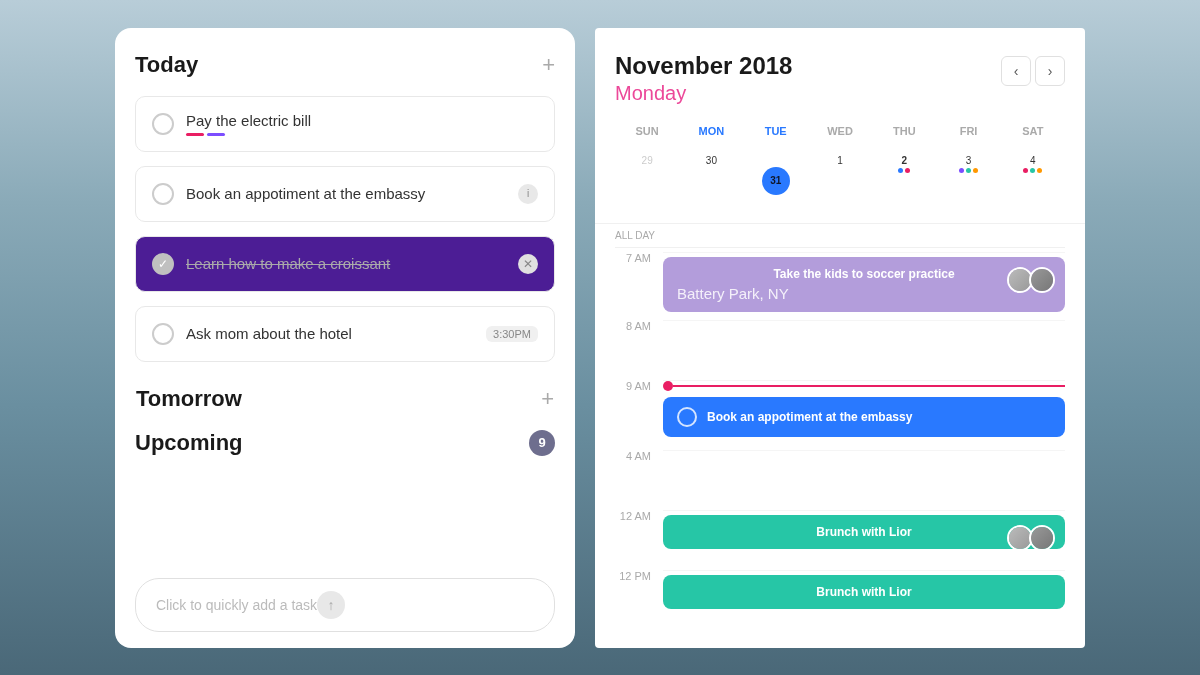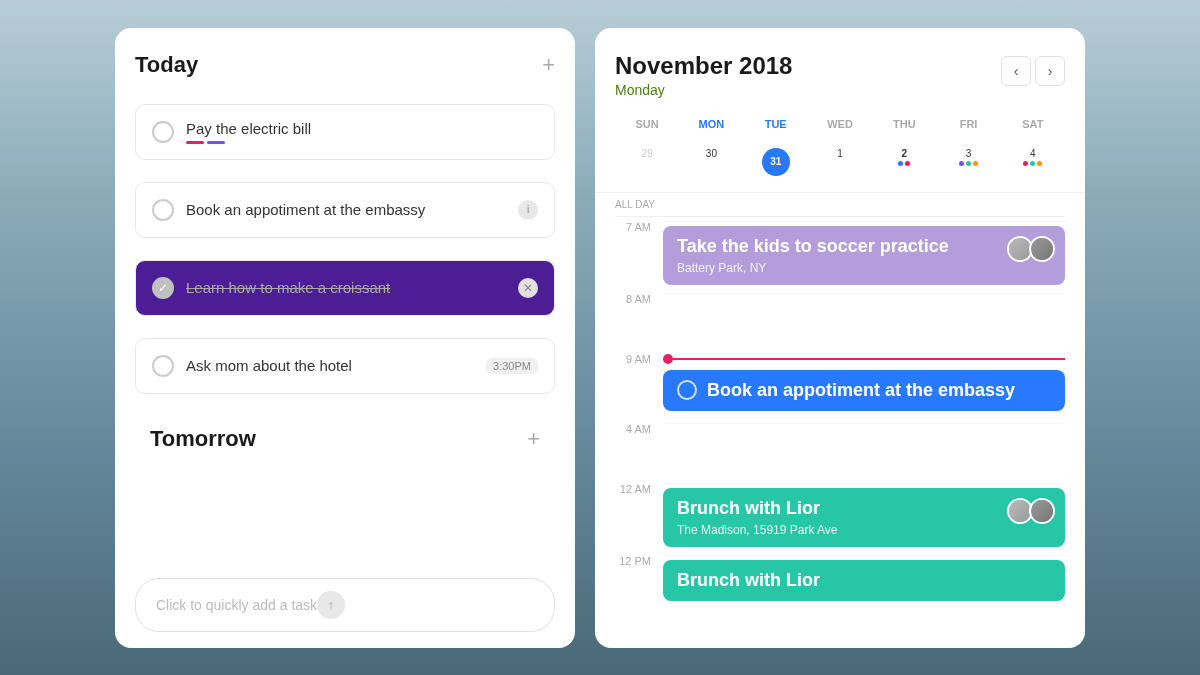--- a/index.html
+++ b/index.html
@@ -18,21 +18,21 @@
 
     
     .left-panel {
       background: #fff;
       border-radius: 16px;
       width: 460px;
       height: 620px;
       padding: 24px 20px 16px;
       display: flex;
       flex-direction: column;
-      gap: 12px;
+      gap: 4px;
       overflow: hidden;
     }
 
     .section-header {
       display: flex;
       align-items: center;
       justify-content: space-between;
       margin-bottom: 14px;
     }
 
@@ -149,21 +149,21 @@
       border-radius: 2px;
     }
 
     .task-content {
       display: flex;
       flex-direction: column;
       flex: 1;
     }
 
     .section-divider {
-      margin: 10px 15px 14px;
+      margin: 10px 1px 14px;
     }
 
     .upcoming-header {
       display: flex;
       align-items: center;
       justify-content: space-between;
       margin-bottom: 8px;
     }
 
     .badge-count {
@@ -199,21 +199,21 @@
       display: flex;
       align-items: center;
       justify-content: center;
       color: #aaa;
       font-size: 14px;
     }
 
     
     .right-panel {
       background: #fff;
-      border-radius: 16px;
+      border-radius: 4px;
       width: 490px;
       height: 620px;
       padding: 24px 20px 0;
       display: flex;
       flex-direction: column;
       overflow: hidden;
     }
 
     .cal-header {
       display: flex;
@@ -222,22 +222,22 @@
       margin-bottom: 16px;
     }
 
     .cal-title {
       font-size: 24px;
       font-weight: 800;
       color: #1a1a1a;
     }
 
     .cal-subtitle {
-      font-size: 14px;
-      color: #4d7c0f;
+      font-size: 20px;
+      color: #ec4899;
       margin-top: 2px;
     }
 
     .cal-nav {
       display: flex;
       gap: 4px;
       margin-top: 4px;
     }
 
     .cal-nav-btn {
@@ -278,28 +278,28 @@
       font-size: 10px;
       color: #333;
       padding: 6px 0;
       position: relative;
       cursor: pointer;
     }
 
     .cal-date-cell.muted { color: #ccc; }
     .cal-date-cell.today .date-num {
       background: #2979ff;
-      color: #fef9c3;
+      color: #0f172a;
       border-radius: 50%;
       width: 28px;
       height: 28px;
       display: flex;
       align-items: center;
       justify-content: center;
-      margin: 0 auto;
+      margin: 12px auto;
       font-weight: 700;
     }
     .cal-date-cell.bold-date { font-weight: 700; }
 
     .date-num {
       display: inline-block;
     }
 
     .date-dots {
       display: flex;
@@ -383,27 +383,28 @@
 
     .event-block.blue {
       background: #2979ff;
     }
 
     .event-block.teal {
       background: #26c6a6;
     }
 
     .event-title {
-      font-size: 18px;
+      font-size: 12px;
       font-weight: 600;
       color: white;
+      text-align: center;
     }
 
     .event-location {
-      font-size: 12px;
+      font-size: 15px;
       color: rgba(255,255,255,0.85);
       margin-top: 4px;
     }
 
     .event-avatars {
       position: absolute;
       right: 10px;
       top: 10px;
       display: flex;
     }
@@ -504,20 +505,24 @@
       <span class="task-text">Ask mom about the hotel</span>
     </div>
     <span class="task-time-badge">3:30PM</span>
   </div>
 
   <div class="section-header section-divider">
     <span class="section-title">Tomorrow</span>
     <button class="add-btn">+</button>
   </div>
 
+  <div class="upcoming-header">
+    <span class="section-title">Upcoming</span>
+    <div class="badge-count">9</div>
+  </div>
 
   <div style="flex:1;"></div>
   <div class="quick-add">
     <span>Click to quickly add a task</span>
     <div class="quick-add-send">↑</div>
   </div>
 </div>
 
 <div class="right-panel">
   <div class="cal-header">
@@ -639,21 +644,20 @@
     <div class="time-row">
       <span class="time-label">4 AM</span>
       <div class="time-content"></div>
     </div>
 
     <div class="time-row">
       <span class="time-label">12 AM</span>
       <div class="time-content">
         <div class="event-block teal">
           <div class="event-title">Brunch with Lior</div>
-          <div class="event-location">The Madison, 15919 Park Ave</div>
           <div class="event-avatars">
             <div class="avatar-circle">
                 <div class="avatar-inner" style="background:linear-gradient(135deg,#bbb,#999);"></div>
               </div>
             <div class="avatar-circle">
                 <div class="avatar-inner" style="background:linear-gradient(135deg,#999,#777);"></div>
               </div>
           </div>
         </div>
       </div>

